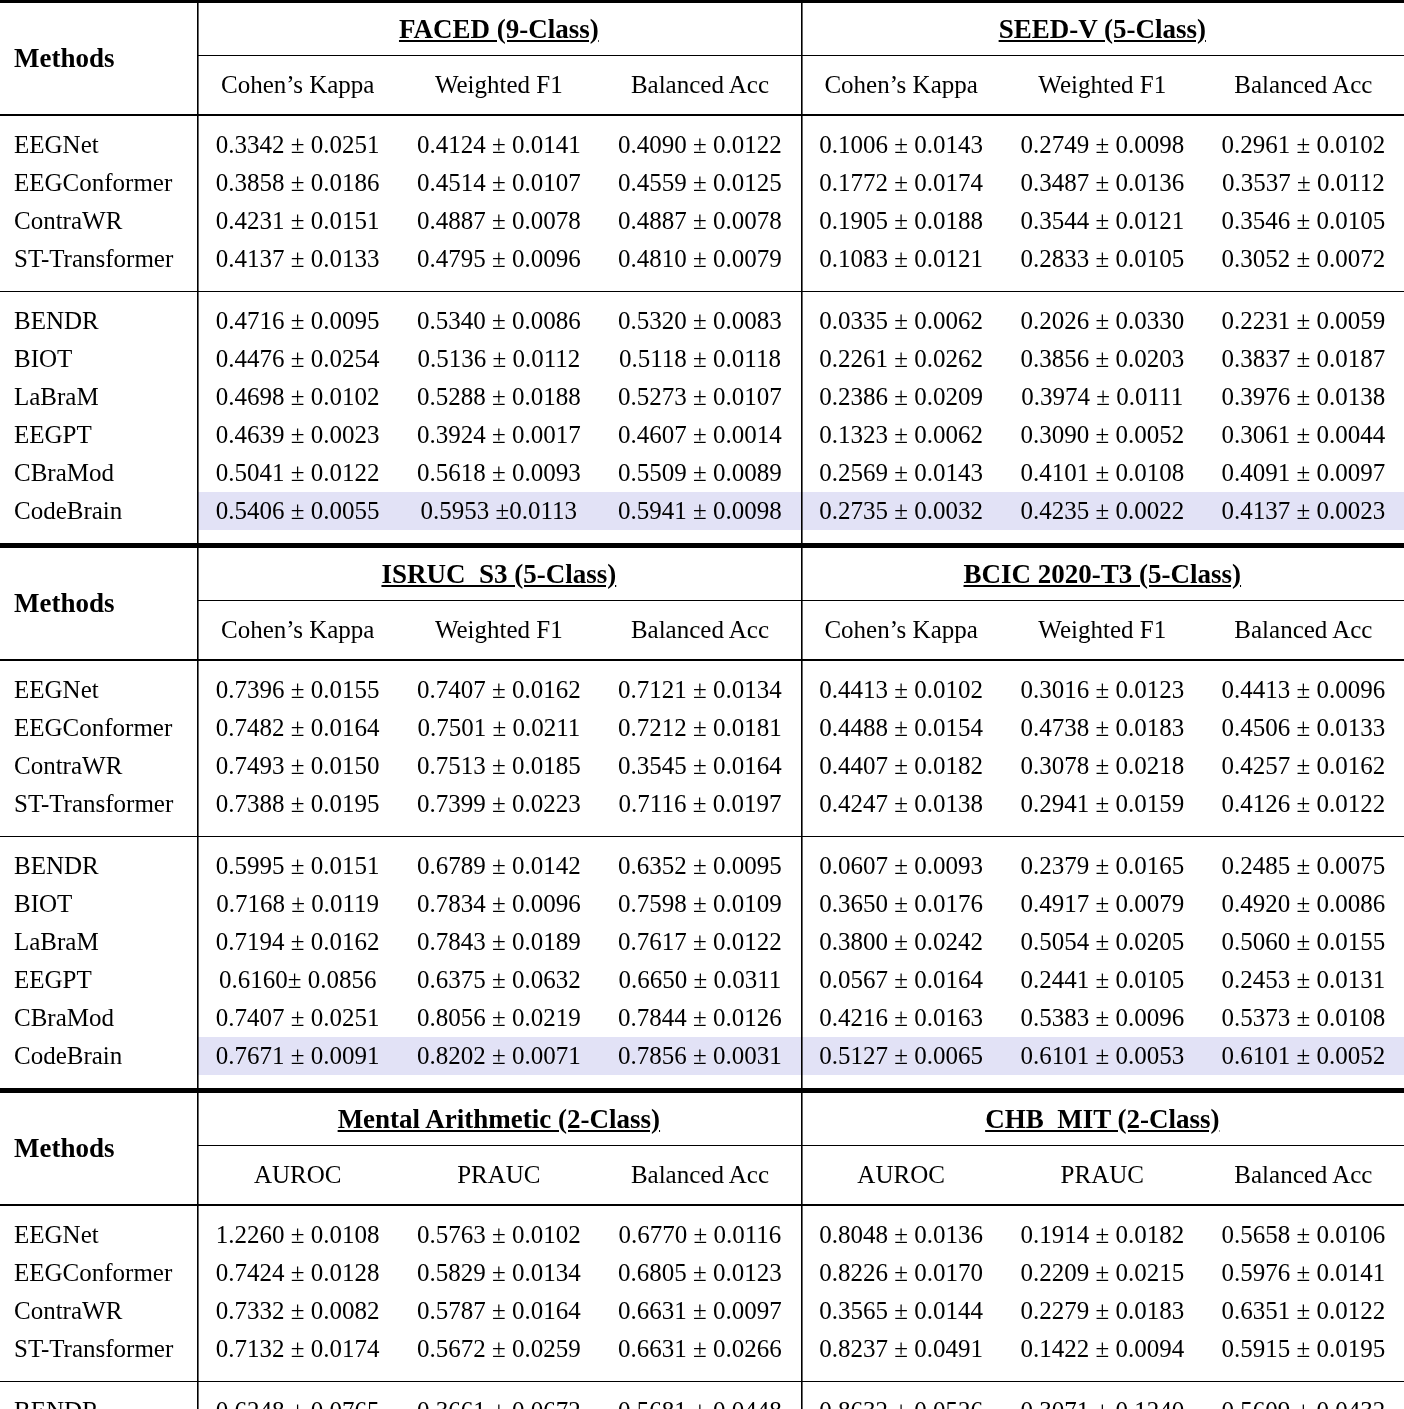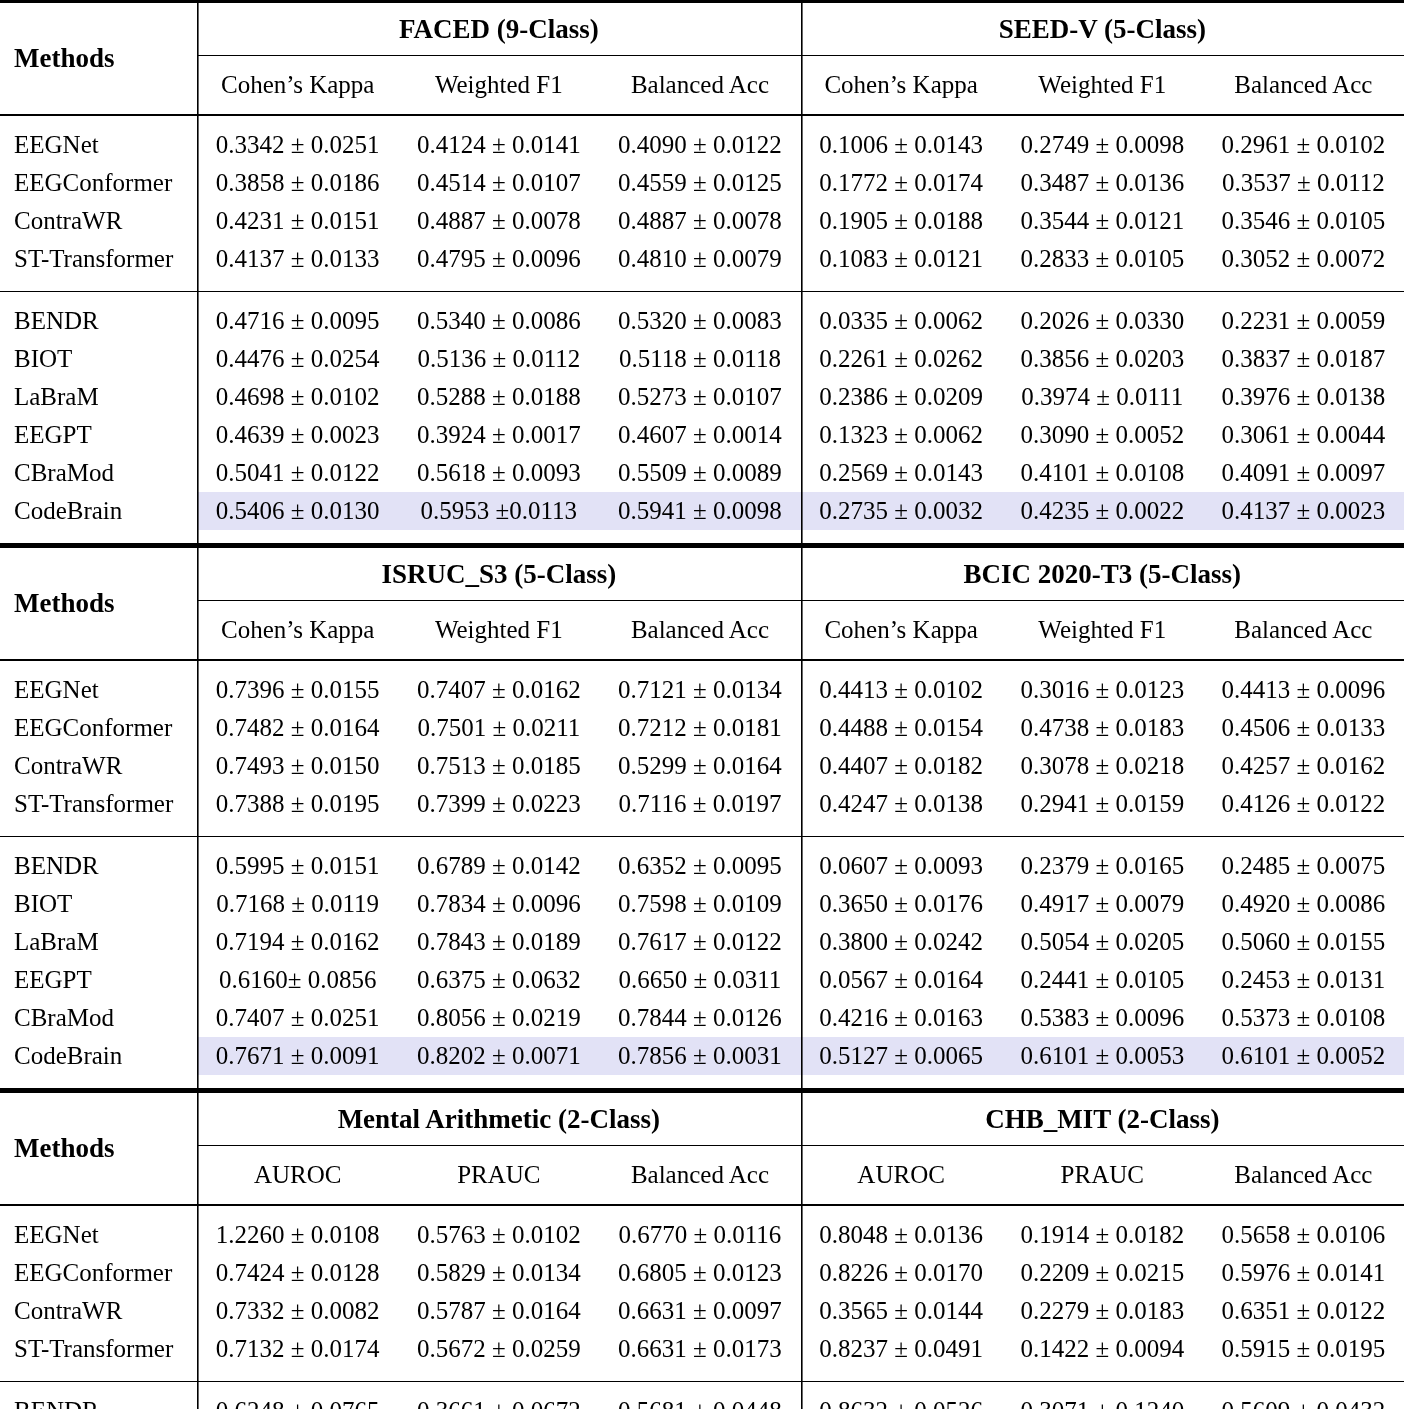--- a/index.html
+++ b/index.html
@@ -47,20 +47,21 @@
     padding-left: 14px;
   }
   .grp-head {
     font-weight: bold;
     font-size: 27px;
     text-align: center;
     height: 52px;
   }
   .grp-underline {
     border-bottom: 1.8px solid #000;
+    text-decoration: underline;
   }
   .metric-head {
     font-size: 25px;
     text-align: center;
     height: 58px;
     font-weight: normal;
   }
   .rowlabel {
     text-align: left;
     padding-left: 14px;
@@ -220,21 +221,21 @@
           <td class="rowlabel">CBraMod</td>
           <td class="val vsep-l"><span>0.5041</span><span style="white-space: pre;"> ± </span><span>0.0122</span></td>
           <td class="val"><span>0.5618</span><span style="white-space: pre;"> ± </span><span>0.0093</span></td>
           <td class="val"><span>0.5509</span><span style="white-space: pre;"> ± </span><span>0.0089</span></td>
           <td class="val vsep-l"><span>0.2569</span><span style="white-space: pre;"> ± </span><span>0.0143</span></td>
           <td class="val"><span>0.4101</span><span style="white-space: pre;"> ± </span><span>0.0108</span></td>
           <td class="val"><span>0.4091</span><span style="white-space: pre;"> ± </span><span>0.0097</span></td>
         </tr>
         <tr>
           <td class="rowlabel">CodeBrain</td>
-          <td class="val vsep-l hl"><b>0.5406</b><span style="white-space: pre;"> ± </span><span>0.0130</span></td>
+          <td class="val vsep-l hl"><b>0.5406</b><span style="white-space: pre;"> ± </span><span>0.0055</span></td>
           <td class="val hl"><b>0.5953</b><span style="white-space: pre;"> ±</span><span>0.0113</span></td>
           <td class="val hl"><b>0.5941</b><span style="white-space: pre;"> ± </span><span>0.0098</span></td>
           <td class="val vsep-l hl"><b>0.2735</b><span style="white-space: pre;"> ± </span><span>0.0032</span></td>
           <td class="val hl"><b>0.4235</b><span style="white-space: pre;"> ± </span><span>0.0022</span></td>
           <td class="val hl"><b>0.4137</b><span style="white-space: pre;"> ± </span><span>0.0023</span></td>
         </tr>
         <tr class="spacer-row">
           <td></td>
           <td class="vsep-l"></td>
           <td></td>
@@ -289,21 +290,21 @@
           <td class="val"><span>0.7501</span><span style="white-space: pre;"> ± </span><span>0.0211</span></td>
           <td class="val"><span>0.7212</span><span style="white-space: pre;"> ± </span><span>0.0181</span></td>
           <td class="val vsep-l"><span>0.4488</span><span style="white-space: pre;"> ± </span><span>0.0154</span></td>
           <td class="val"><span>0.4738</span><span style="white-space: pre;"> ± </span><span>0.0183</span></td>
           <td class="val"><span>0.4506</span><span style="white-space: pre;"> ± </span><span>0.0133</span></td>
         </tr>
         <tr>
           <td class="rowlabel">ContraWR</td>
           <td class="val vsep-l"><span>0.7493</span><span style="white-space: pre;"> ± </span><span>0.0150</span></td>
           <td class="val"><span>0.7513</span><span style="white-space: pre;"> ± </span><span>0.0185</span></td>
-          <td class="val"><span>0.5299</span><span style="white-space: pre;"> ± </span><span>0.0164</span></td>
+          <td class="val"><span>0.3545</span><span style="white-space: pre;"> ± </span><span>0.0164</span></td>
           <td class="val vsep-l"><span>0.4407</span><span style="white-space: pre;"> ± </span><span>0.0182</span></td>
           <td class="val"><span>0.3078</span><span style="white-space: pre;"> ± </span><span>0.0218</span></td>
           <td class="val"><span>0.4257</span><span style="white-space: pre;"> ± </span><span>0.0162</span></td>
         </tr>
         <tr>
           <td class="rowlabel">ST-Transformer</td>
           <td class="val vsep-l"><span>0.7388</span><span style="white-space: pre;"> ± </span><span>0.0195</span></td>
           <td class="val"><span>0.7399</span><span style="white-space: pre;"> ± </span><span>0.0223</span></td>
           <td class="val"><span>0.7116</span><span style="white-space: pre;"> ± </span><span>0.0197</span></td>
           <td class="val vsep-l"><span>0.4247</span><span style="white-space: pre;"> ± </span><span>0.0138</span></td>
@@ -449,21 +450,21 @@
           <td class="val"><span>0.5787</span><span style="white-space: pre;"> ± </span><span>0.0164</span></td>
           <td class="val"><span>0.6631</span><span style="white-space: pre;"> ± </span><span>0.0097</span></td>
           <td class="val vsep-l"><span>0.3565</span><span style="white-space: pre;"> ± </span><span>0.0144</span></td>
           <td class="val"><span>0.2279</span><span style="white-space: pre;"> ± </span><span>0.0183</span></td>
           <td class="val"><span>0.6351</span><span style="white-space: pre;"> ± </span><span>0.0122</span></td>
         </tr>
         <tr>
           <td class="rowlabel">ST-Transformer</td>
           <td class="val vsep-l"><span>0.7132</span><span style="white-space: pre;"> ± </span><span>0.0174</span></td>
           <td class="val"><span>0.5672</span><span style="white-space: pre;"> ± </span><span>0.0259</span></td>
-          <td class="val"><span>0.6631</span><span style="white-space: pre;"> ± </span><span>0.0173</span></td>
+          <td class="val"><span>0.6631</span><span style="white-space: pre;"> ± </span><span>0.0266</span></td>
           <td class="val vsep-l"><span>0.8237</span><span style="white-space: pre;"> ± </span><span>0.0491</span></td>
           <td class="val"><span>0.1422</span><span style="white-space: pre;"> ± </span><span>0.0094</span></td>
           <td class="val"><span>0.5915</span><span style="white-space: pre;"> ± </span><span>0.0195</span></td>
         </tr>
         <tr class="spacer-row">
           <td></td>
           <td class="vsep-l"></td>
           <td></td>
           <td></td>
           <td class="vsep-l"></td>

